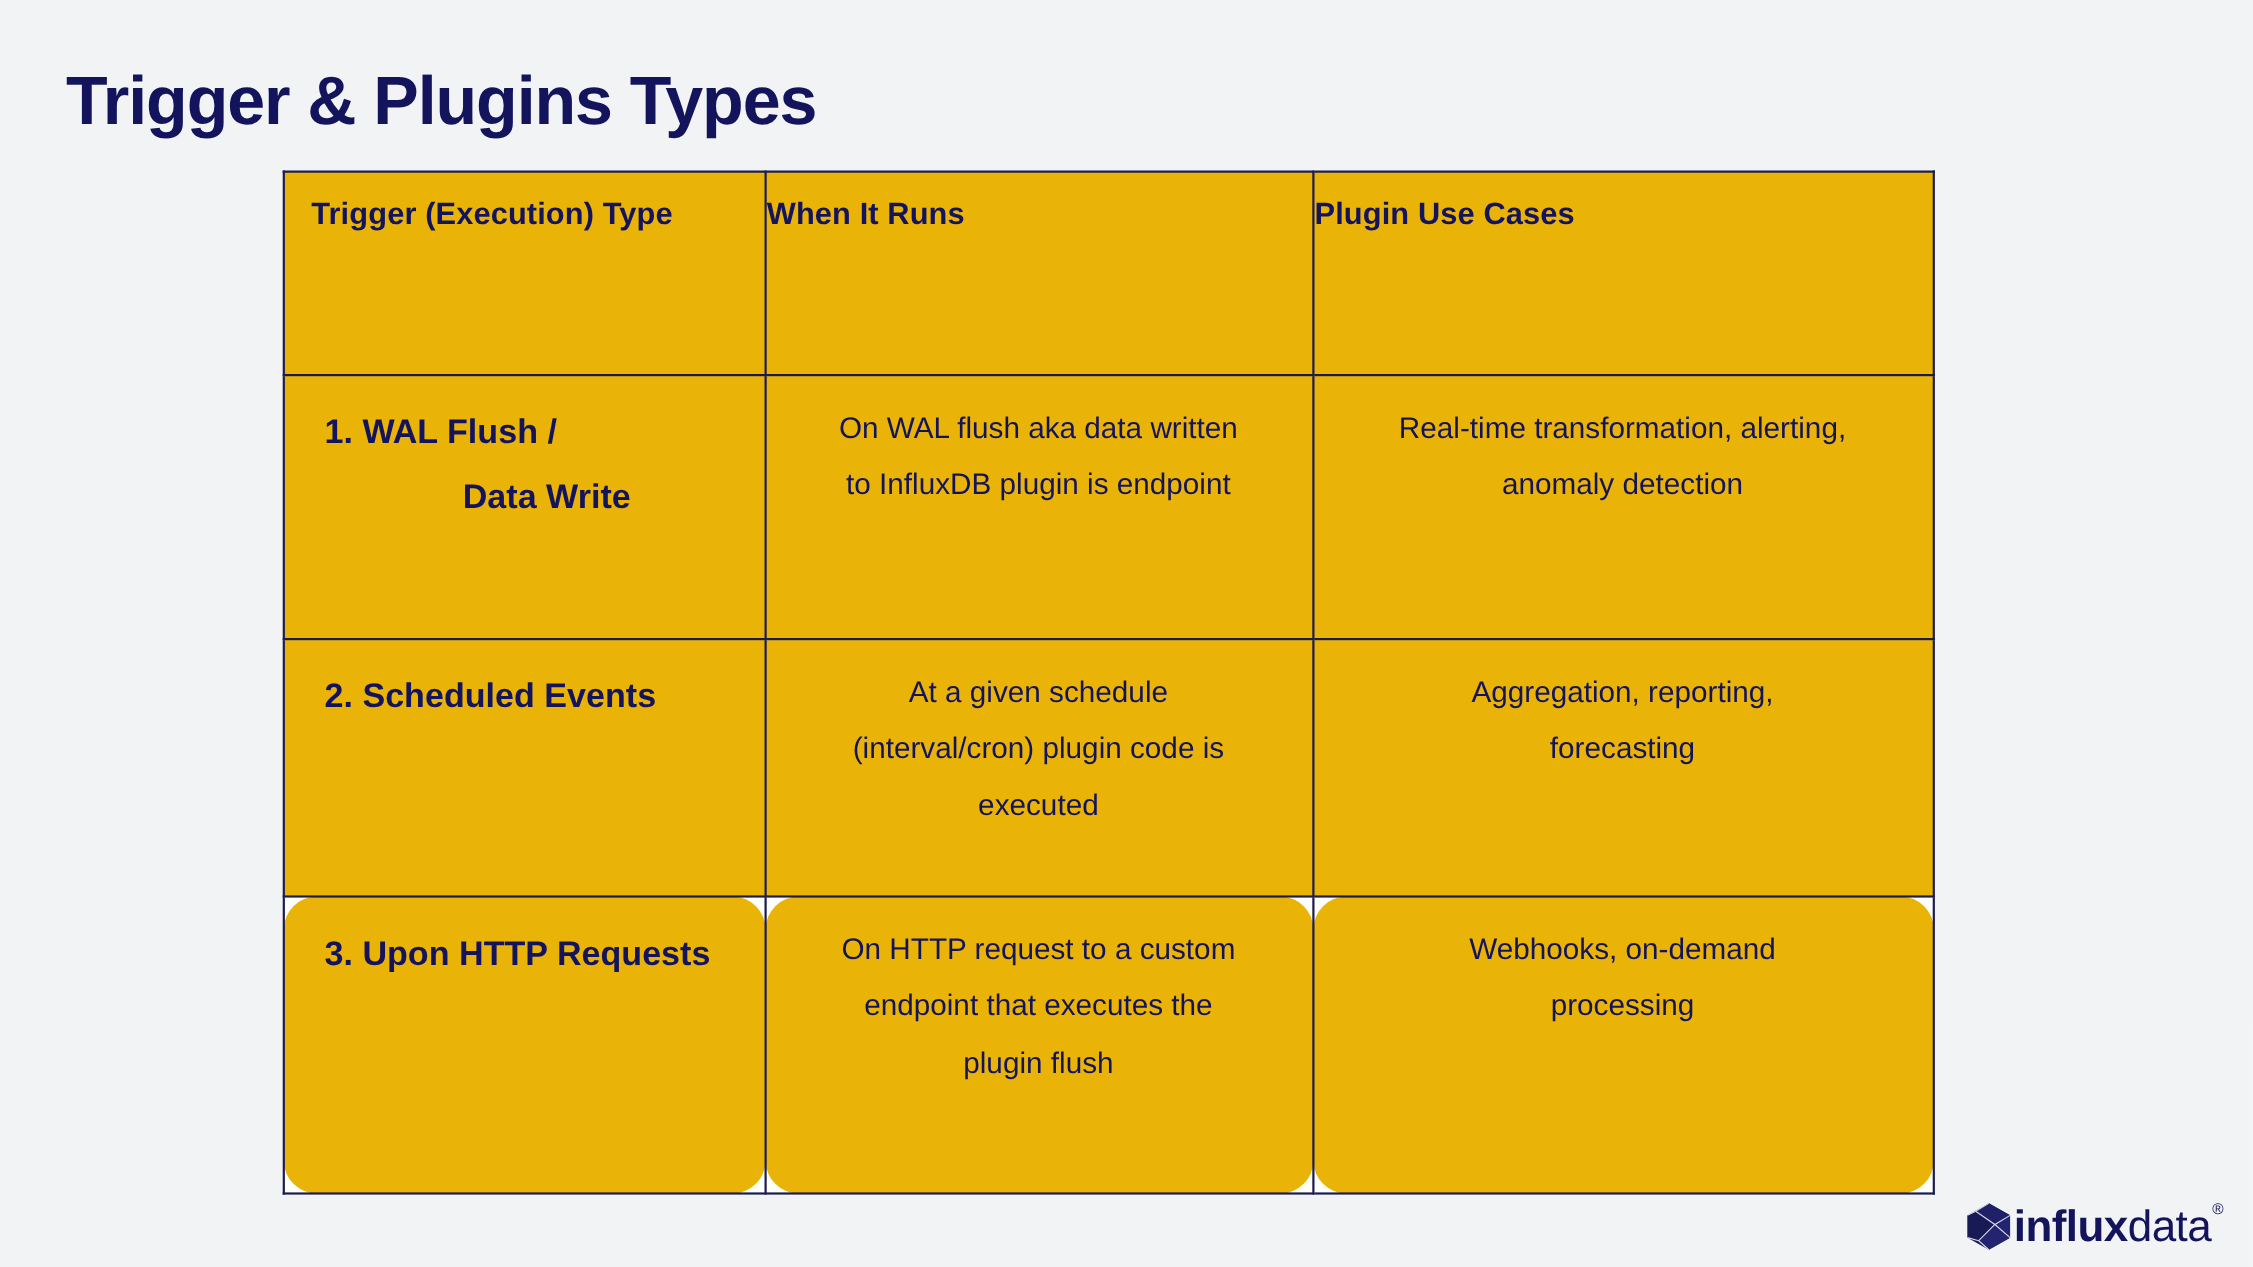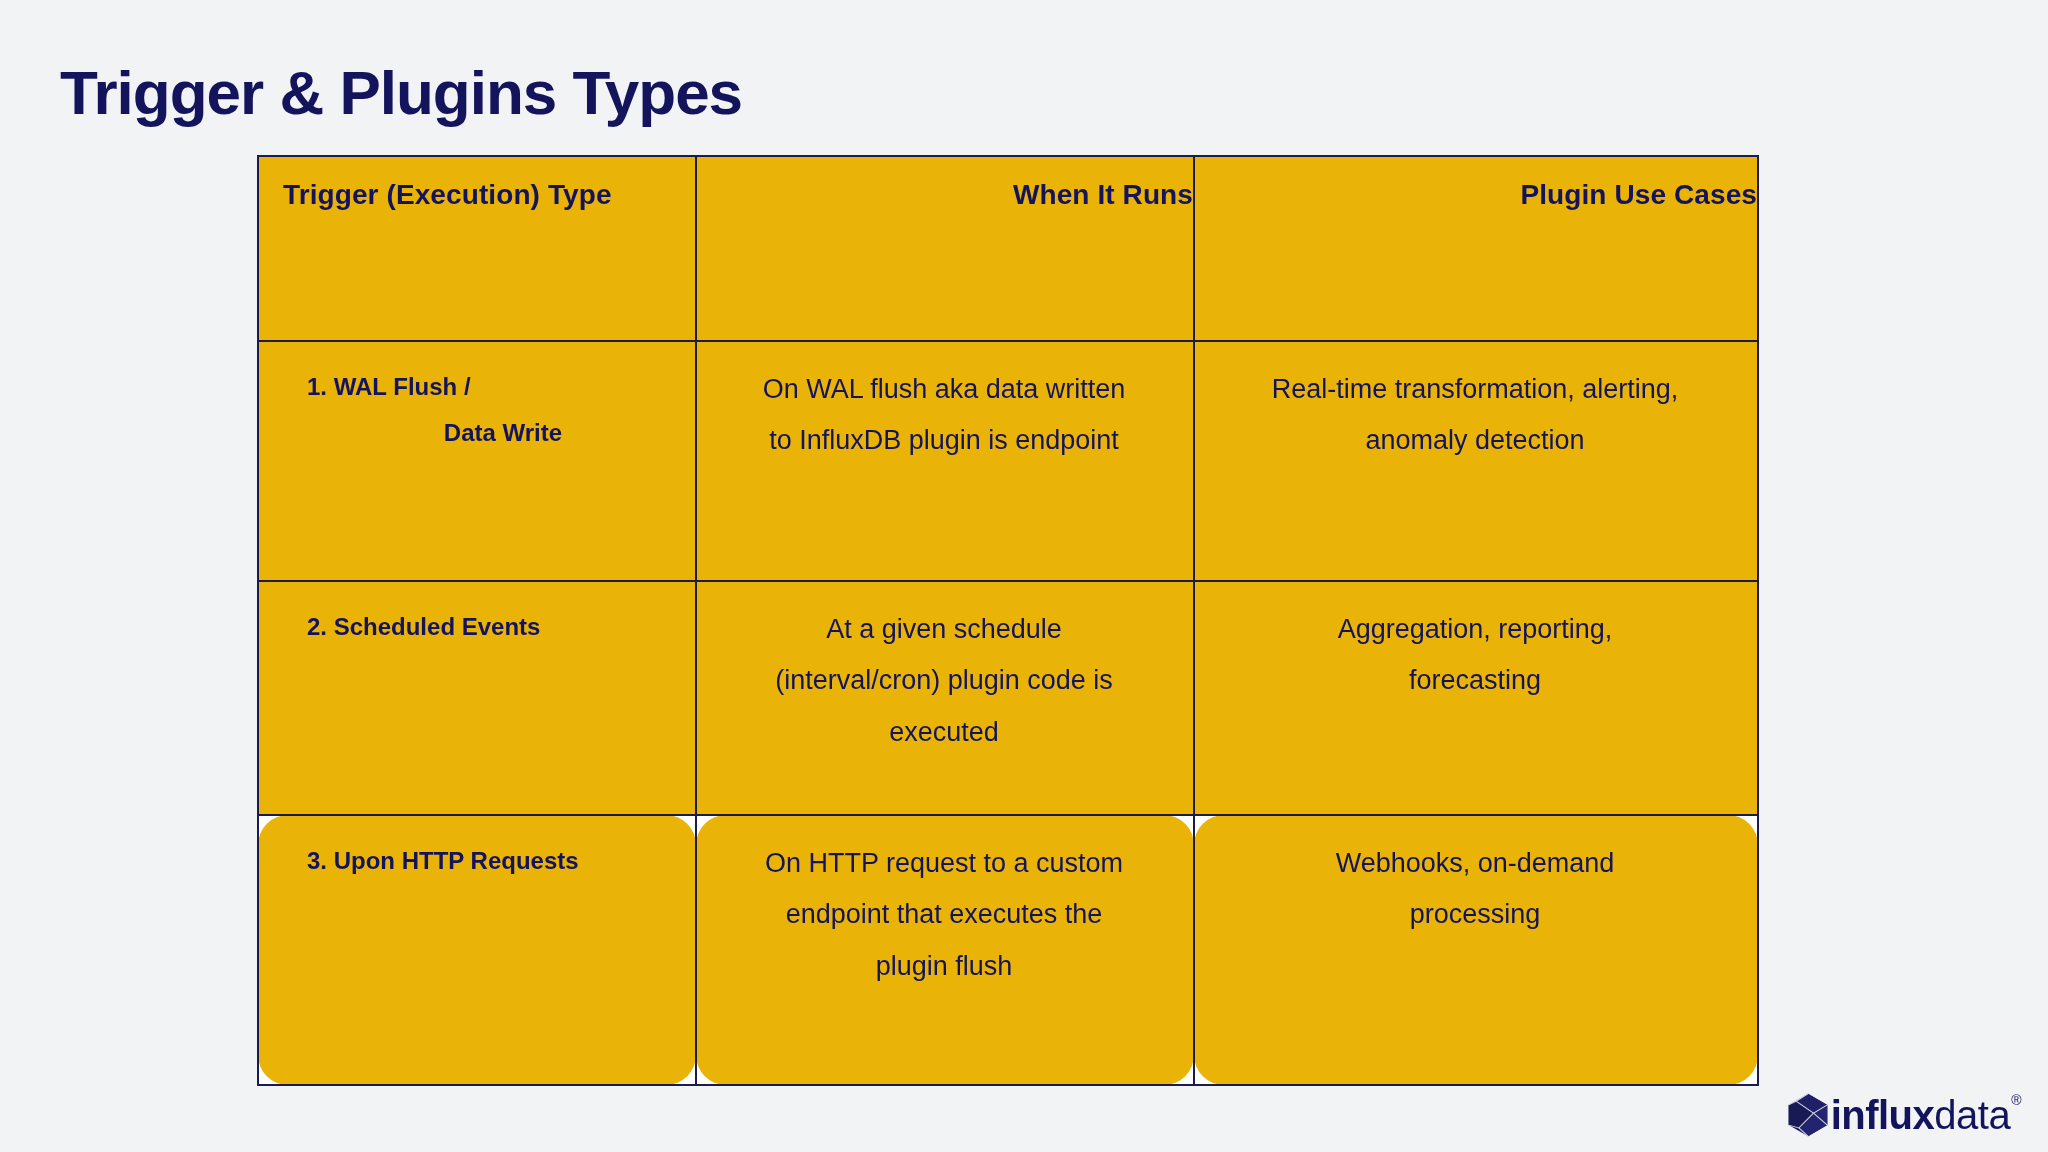--- a/index.html
+++ b/index.html
@@ -63,33 +63,32 @@
   
   tr.header-row th { height: 183px; }
   .head-inner {
     padding-top: 22px;
     font-size: 28px;
     font-weight: bold;
     color: #13145c;
     letter-spacing: 0.1px;
   }
   .head-inner.left  { text-align: left;  padding-left: 24px; }
-  .head-inner.center{ text-align: right; }
+  .head-inner.center{ text-align: left; }
 
   
   tr.body-row-1 td { height: 238px; }
   tr.body-row-2 td { height: 232px; }
   tr.body-row-3 td { height: 268px; border-radius: 30px; }
 
   .col-type .cell-inner {
     font-weight: bold;
     text-align: left;
     padding-left: 36px;
-    font-size: 24px;
-    margin-left: 12px;
+    font-size: 31px;
   }
   .col-type .cell-inner .line2 { padding-left: 22px; text-align: center; }
 
   .col-when .cell-inner,
   .col-usecase .cell-inner {
     font-weight: normal;
     font-size: 27px;
     padding-left: 16px;
     text-align: center;
   }

